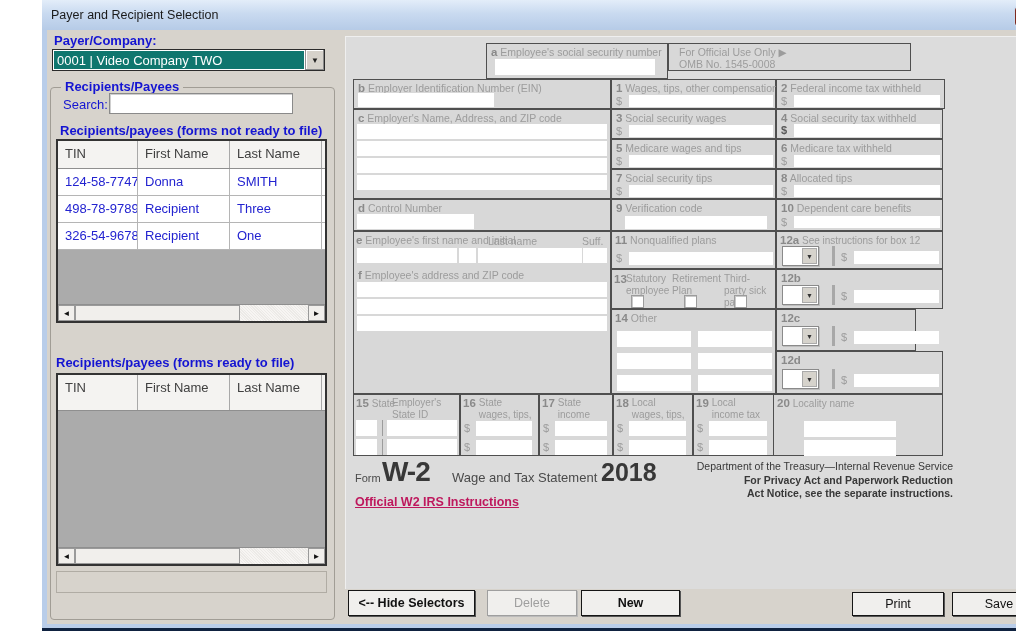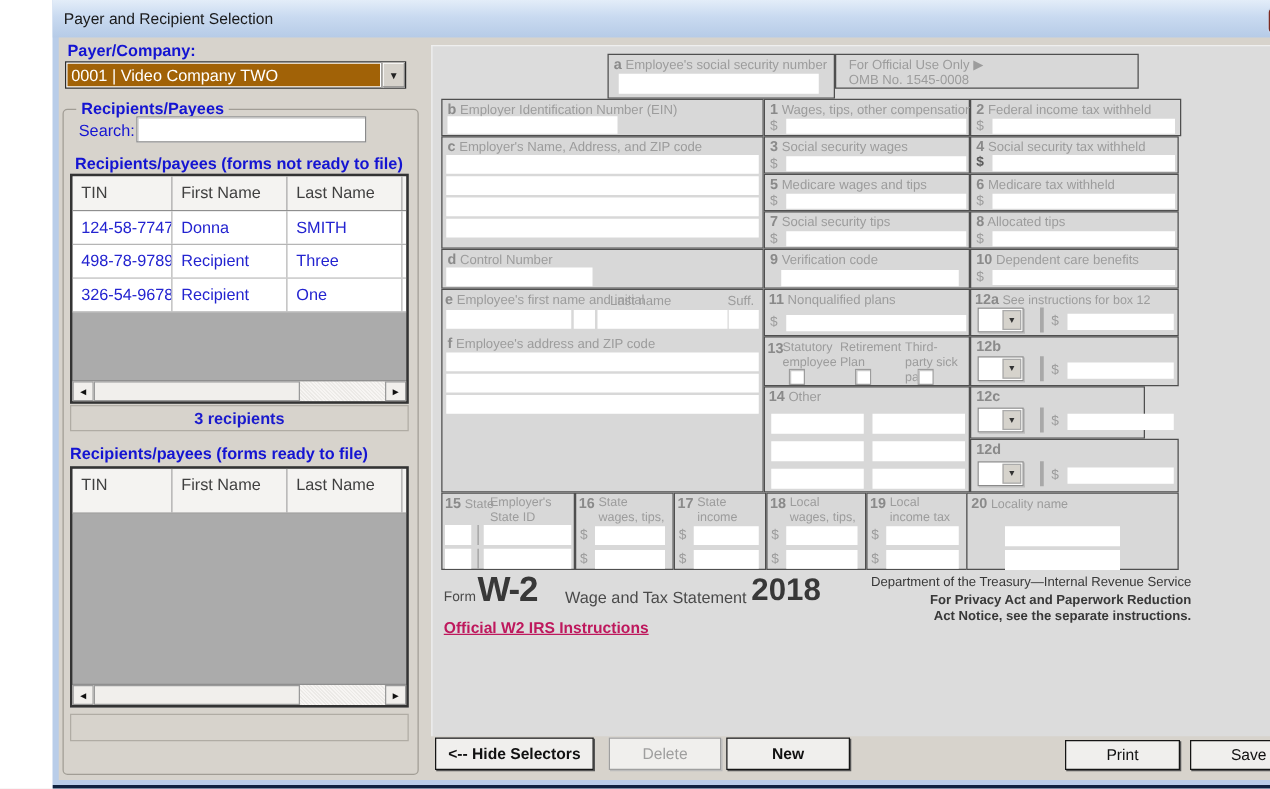--- a/index.html
+++ b/index.html
@@ -14,21 +14,21 @@
     background:linear-gradient(#f2b4a5, #dd8372 40%, #c24b38 48%, #ad3a28 75%, #c65a44);
     box-shadow: inset 0 1px 0 rgba(255,255,255,.65), 0 0 0 1px #c9d8ec; text-shadow:0 1px 1px rgba(0,0,0,.5); }
   .frame-bottom-dark { position:absolute; left:0; right:0; bottom:0; height:3px; background:#0f2240; }
   .client { position:absolute; left:5px; top:30px; width:1006px; height:594px; background:#d7d3cc; }
 
   .blue-label { position:absolute; color:#1414d2; font-size:13px; }
   .bold { font-weight:bold; }
 
   .combo { position:absolute; left:5px; top:19px; width:273px; height:22px; background:#fff;
     border:1px solid #2b2b2b; display:flex; }
-  .combo-sel { flex:1; margin:1px; background:#a16207; color:#fff; font-size:13px;
+  .combo-sel { flex:1; margin:1px; background:#0f766e; color:#fff; font-size:13px;
     padding:2px 3px 0 3px; white-space:nowrap; overflow:hidden; }
   .combo-btn { width:19px; background:#d6d2cb; border-left:1px solid #8f8f8f; font-size:8px; color:#222;
     display:flex; align-items:center; justify-content:center;
     box-shadow: inset -1px -1px 0 #8a8a8a, inset 1px 1px 0 #fff; }
 
   .groupbox { position:absolute; left:3px; top:57px; width:285px; height:533px;
     border:1px solid #a19d95; border-radius:4px; }
   .group-legend { position:absolute; top:-9px; left:10px; background:#d7d3cc; padding:0 4px;
     color:#1414d2; font-weight:bold; font-size:13px; }
 
@@ -142,21 +142,20 @@
         <div class="sb-btn">
             <span>◄</span>
           </div>
         <div class="sb-thumb"></div>
         <div style="flex:1"></div>
         <div class="sb-btn">
             <span>►</span>
           </div>
       </div>
     </div>
-    <div class="status" style="left:9px;top:294px;width:271px;height:21px;">3 recipients</div>
 
     <div class="blue-label bold" style="left:9px;top:325px;">Recipients/payees (forms ready to file)</div>
     <div class="tbl" style="left:9px;top:343px;height:193px;">
       <div class="tbl-head" style="height:36px;">
         <div class="th c-tin">TIN</div>
         <div class="th c-first">First Name</div>
         <div class="th c-last">Last Name</div>
         <div class="th" style="width:40px;flex:0 0 40px;border-right:none;">Control Number</div>
       </div>
       <div class="tbl-fill"></div>

